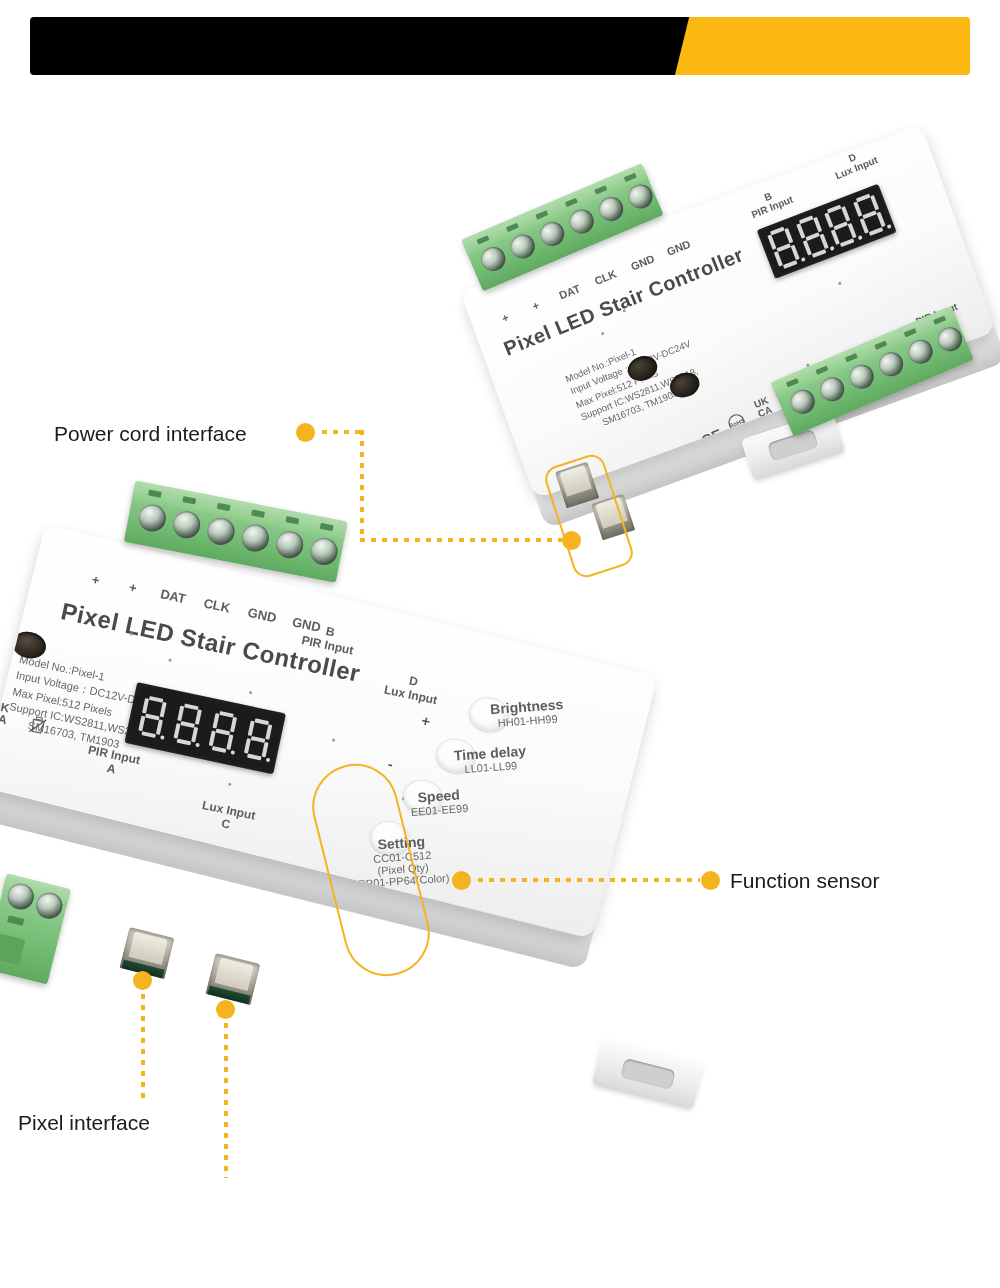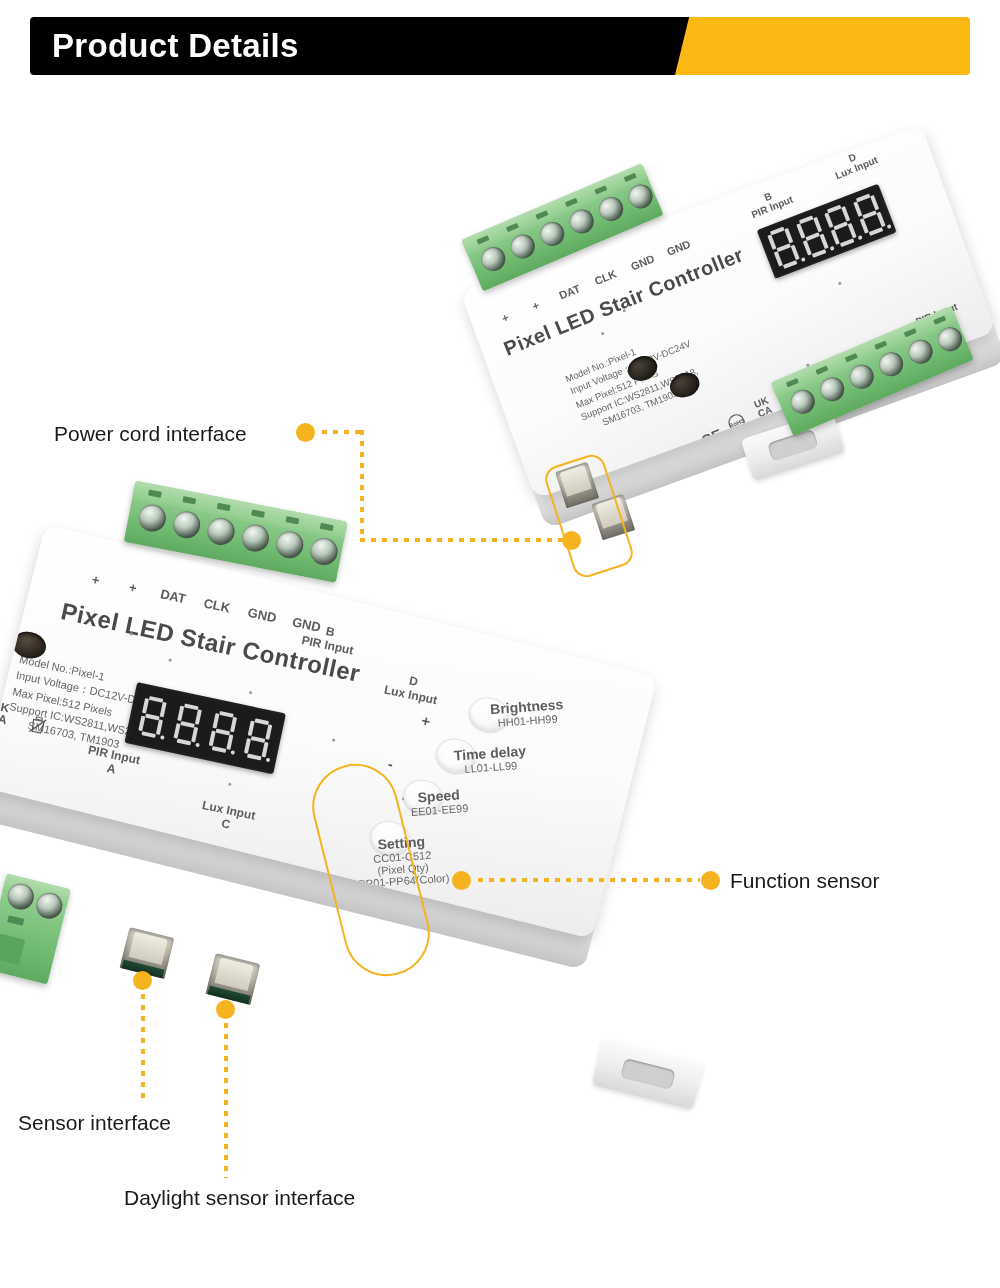--- a/index.html
+++ b/index.html
@@ -260,21 +260,20 @@
   }
 </style>
 </head>
 <body>
 
 <div id="page">
 
   <div class="banner">
     <div class="banner-black"></div>
     <div class="banner-yellow"></div>
-    <div class="banner-title">Product Details</div>
   </div>
 
   <div class="device" style="left:500px; top:130px; width:560px; height:560px;">
 
     <div style="position:absolute; left:0; top:0; width:560px; height:560px; transform:rotate(-20deg);">
 
       <div class="dev-side" style="left:20px; top:272px; width:490px; height:40px;"></div>
 
       <div class="tab" style="left:232px; top:296px; width:96px; height:44px; transform:rotate(2deg);">
         <div class="tab-hole" style="left:24px; top:12px; width:48px; height:19px;"></div>
@@ -630,19 +629,18 @@
   <div class="cdot" style="left:562px; top:531px;"></div>
 
   <div class="outline-ring" style="left:328px; top:762px; width:86px; height:216px; border-radius:46px; transform:rotate(-14deg);"></div>
   <div class="cdot" style="left:452px; top:871px;"></div>
   <div class="dline-h" style="left:478px; top:878px; width:222px;"></div>
   <div class="cdot" style="left:701px; top:871px;"></div>
   <div class="callout-label" style="left:730px; top:869px;">Function sensor</div>
 
   <div class="cdot" style="left:133px; top:971px;"></div>
   <div class="dline-v" style="left:141px; top:994px; height:104px;"></div>
-  <div class="callout-label" style="left:18px; top:1111px;">Sensor interface</div>
+  <div class="callout-label" style="left:18px; top:1111px;">Pixel interface</div>
 
   <div class="cdot" style="left:216px; top:1000px;"></div>
   <div class="dline-v" style="left:224px; top:1023px; height:155px;"></div>
-  <div class="callout-label" style="left:124px; top:1186px;">Daylight sensor interface</div>
 
 </div>
 
 </body></html>

